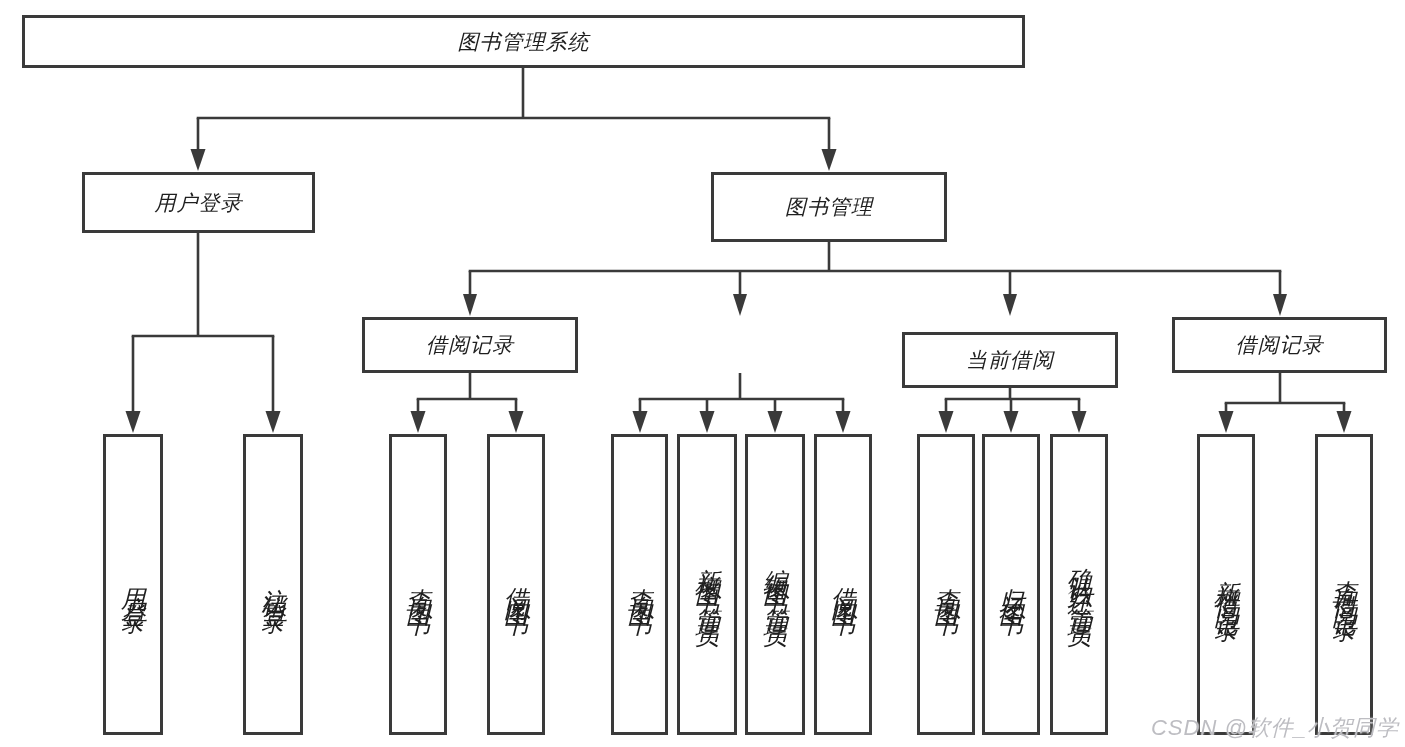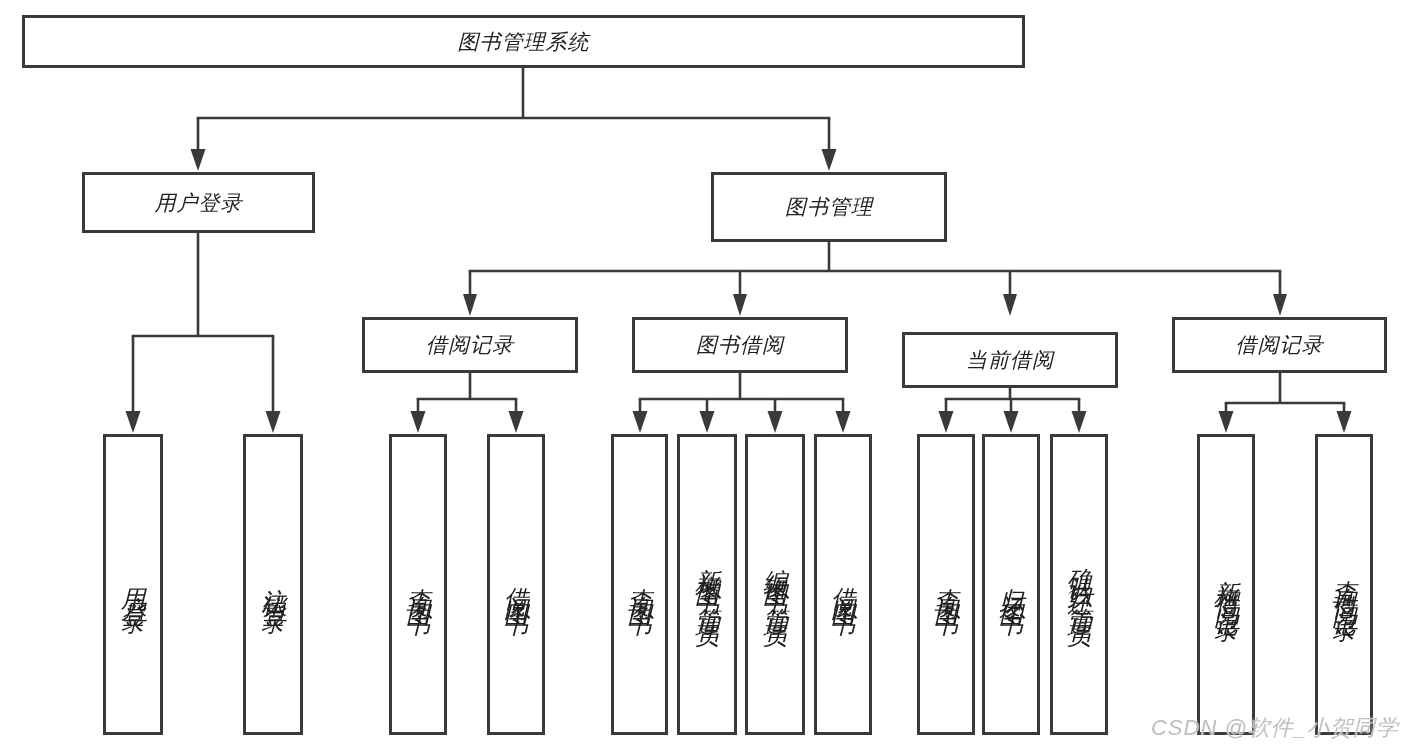--- a/index.html
+++ b/index.html
@@ -93,23 +93,20 @@
   <div class="box" style="left:82px;top:172px;width:233px;height:61px">
     <span class="hlabel">用户登录</span>
   </div>
   <div class="box" style="left:711px;top:172px;width:236px;height:70px">
     <span class="hlabel">图书管理</span>
   </div>
 
   <div class="box" style="left:362px;top:317px;width:216px;height:56px">
     <span class="hlabel">借阅记录</span>
   </div>
-  <div class="box" style="left:632px;top:317px;width:216px;height:56px">
-    <span class="hlabel">图书借阅</span>
-  </div>
   <div class="box" style="left:902px;top:332px;width:216px;height:56px">
     <span class="hlabel">当前借阅</span>
   </div>
   <div class="box" style="left:1172px;top:317px;width:215px;height:56px">
     <span class="hlabel">借阅记录</span>
   </div>
 
   <div class="box" style="left:103px;top:434px;width:60px;height:301px">
     <span class="vlabel">用户登录</span>
   </div>

